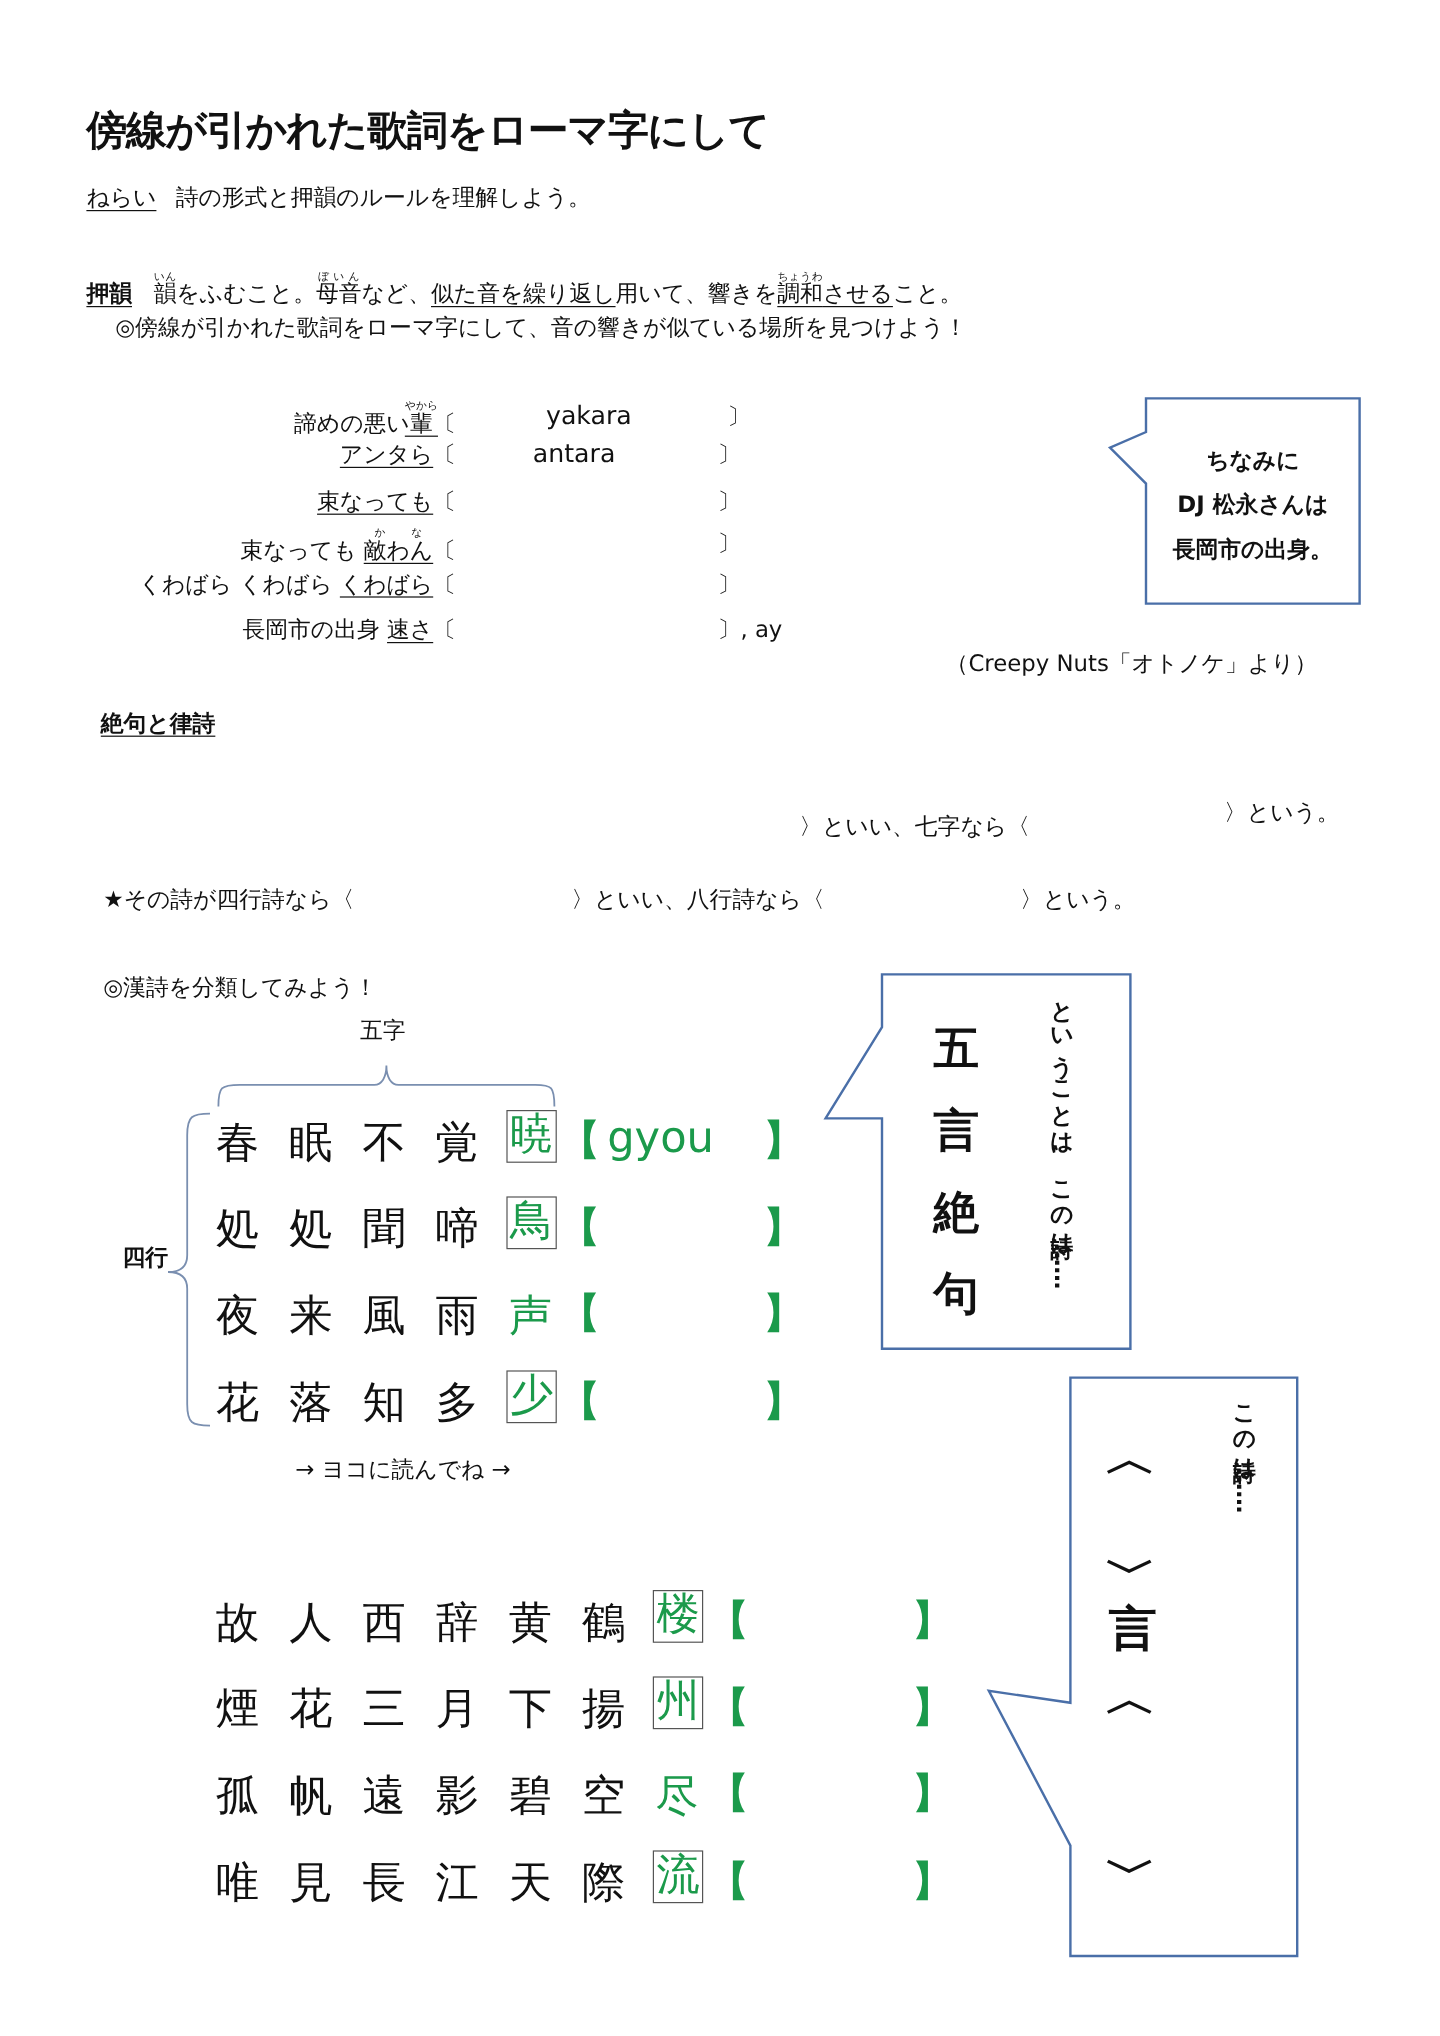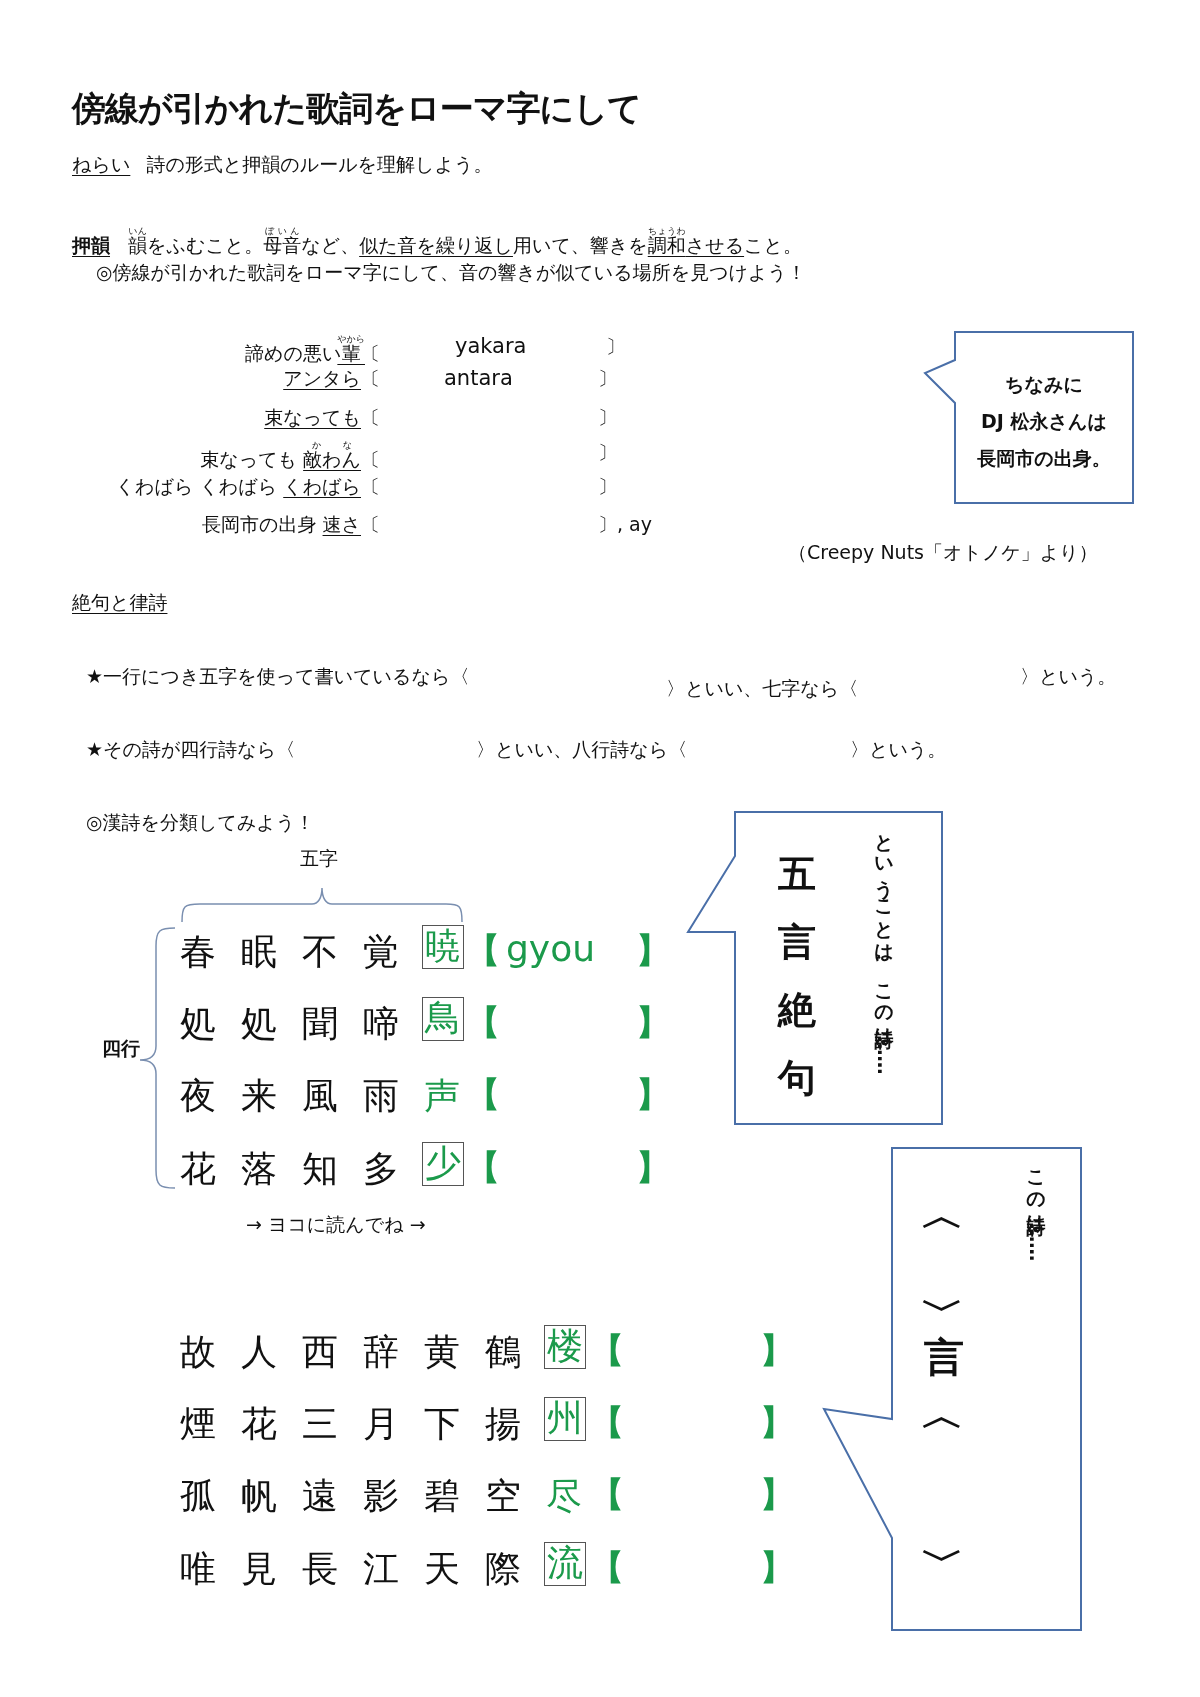--- a/index.html
+++ b/index.html
@@ -90,24 +90,23 @@
 
   <path d="M175,928 C160,928 156,930 156,946 L156,1046 C156,1056 150,1060 140,1060 C150,1060 156,1064 156,1074 L156,1170 C156,1186 160,1188 175,1188" fill="none" stroke="#7a8fb0" stroke-width="1.5"></path>
 </svg>
 
 <div class="abs" style="left:955px; top:366px; width:178px; text-align:center; font-size:19px; font-weight:bold; line-height:37px;">
   <div>ちなみに</div>
   <div>DJ 松永さんは</div>
   <div>長岡市の出身。</div>
 </div>
 
-<div class="abs line ul" style="left:72px; top:590px;">絶句と律詩</div>
+<div class="abs line ul" style="left:84px; top:590px;font-weight:bold;">絶句と律詩</div>
 
 <div class="abs line" style="left:86px; top:664px; width:1100px;">
-  <span>★一行につき五字を使って書いているなら〈</span>
   <span class="abs" style="left:580px; top:0;"></span>
   <span class="abs" style="left:580px; top:12px;">〉といい、七字なら〈</span>
   <span class="abs" style="left:934px; top:0;">〉という。</span>
 </div>
 
 <div class="abs line" style="left:86px; top:737px; width:1100px;">
   <span>★その詩が四行詩なら〈</span>
   <span class="abs" style="left:390px; top:0;">〉といい、八行詩なら〈</span>
   <span class="abs" style="left:764px; top:0;">〉という。</span>
 </div>

